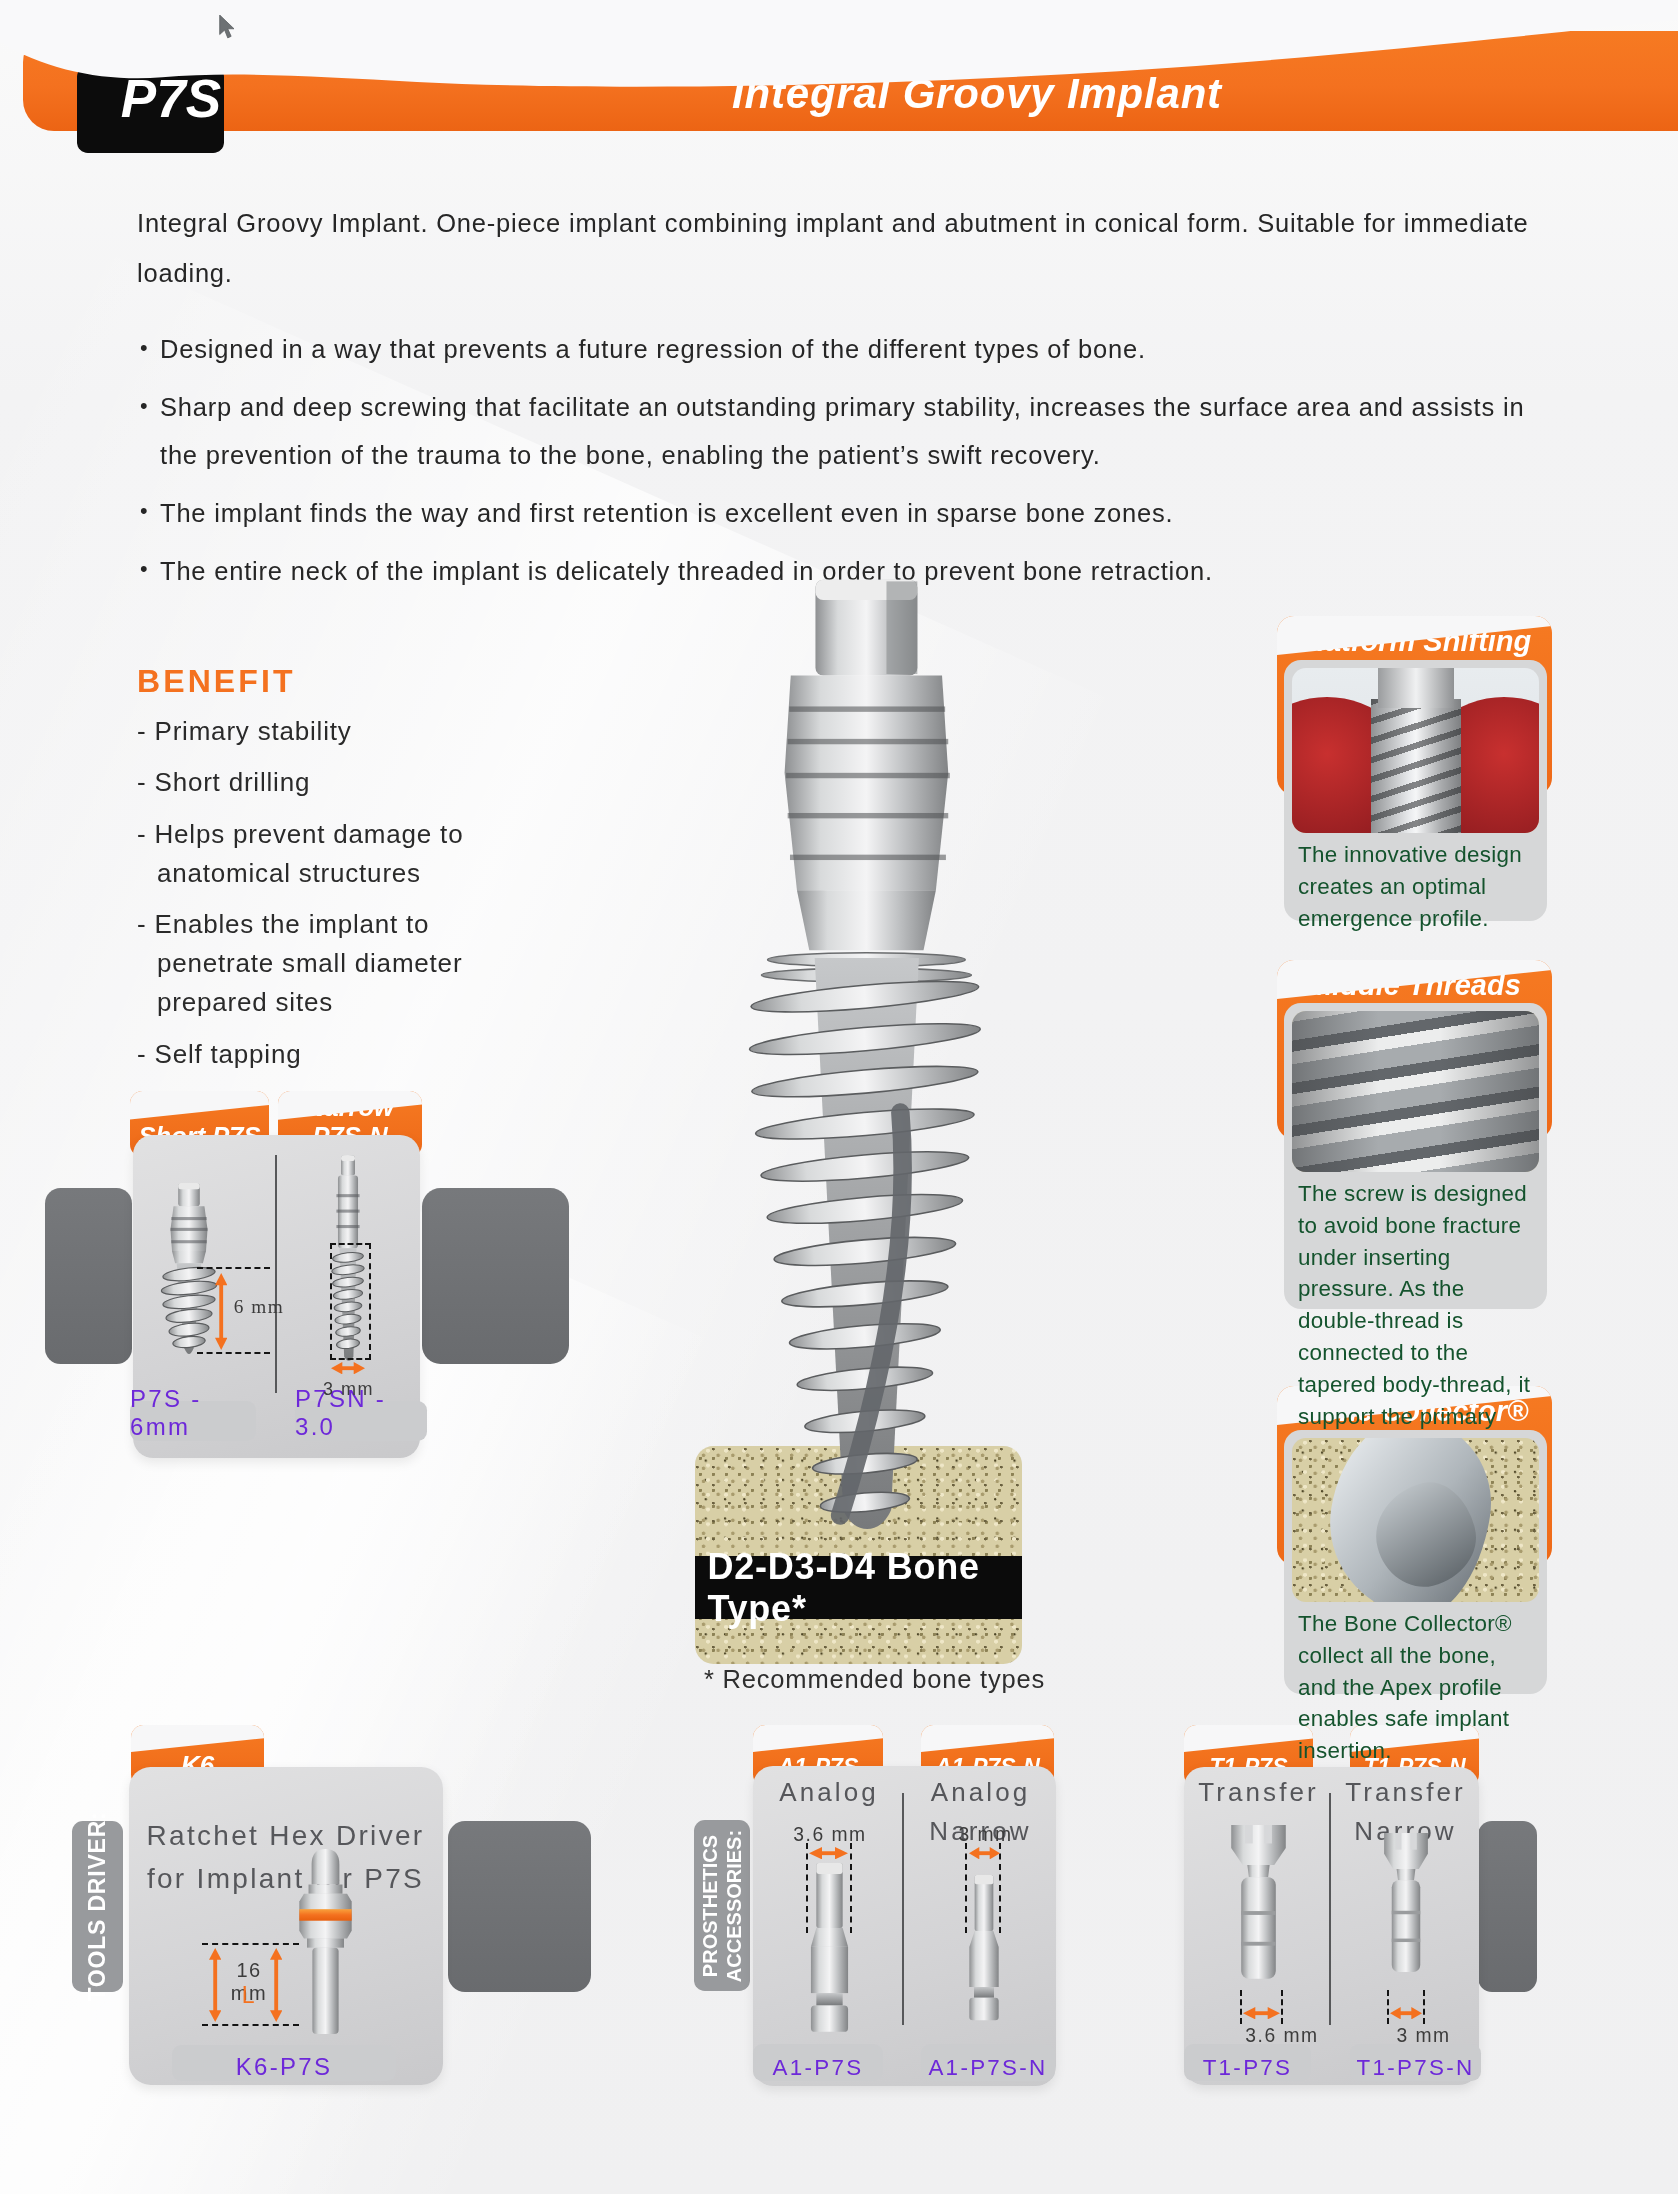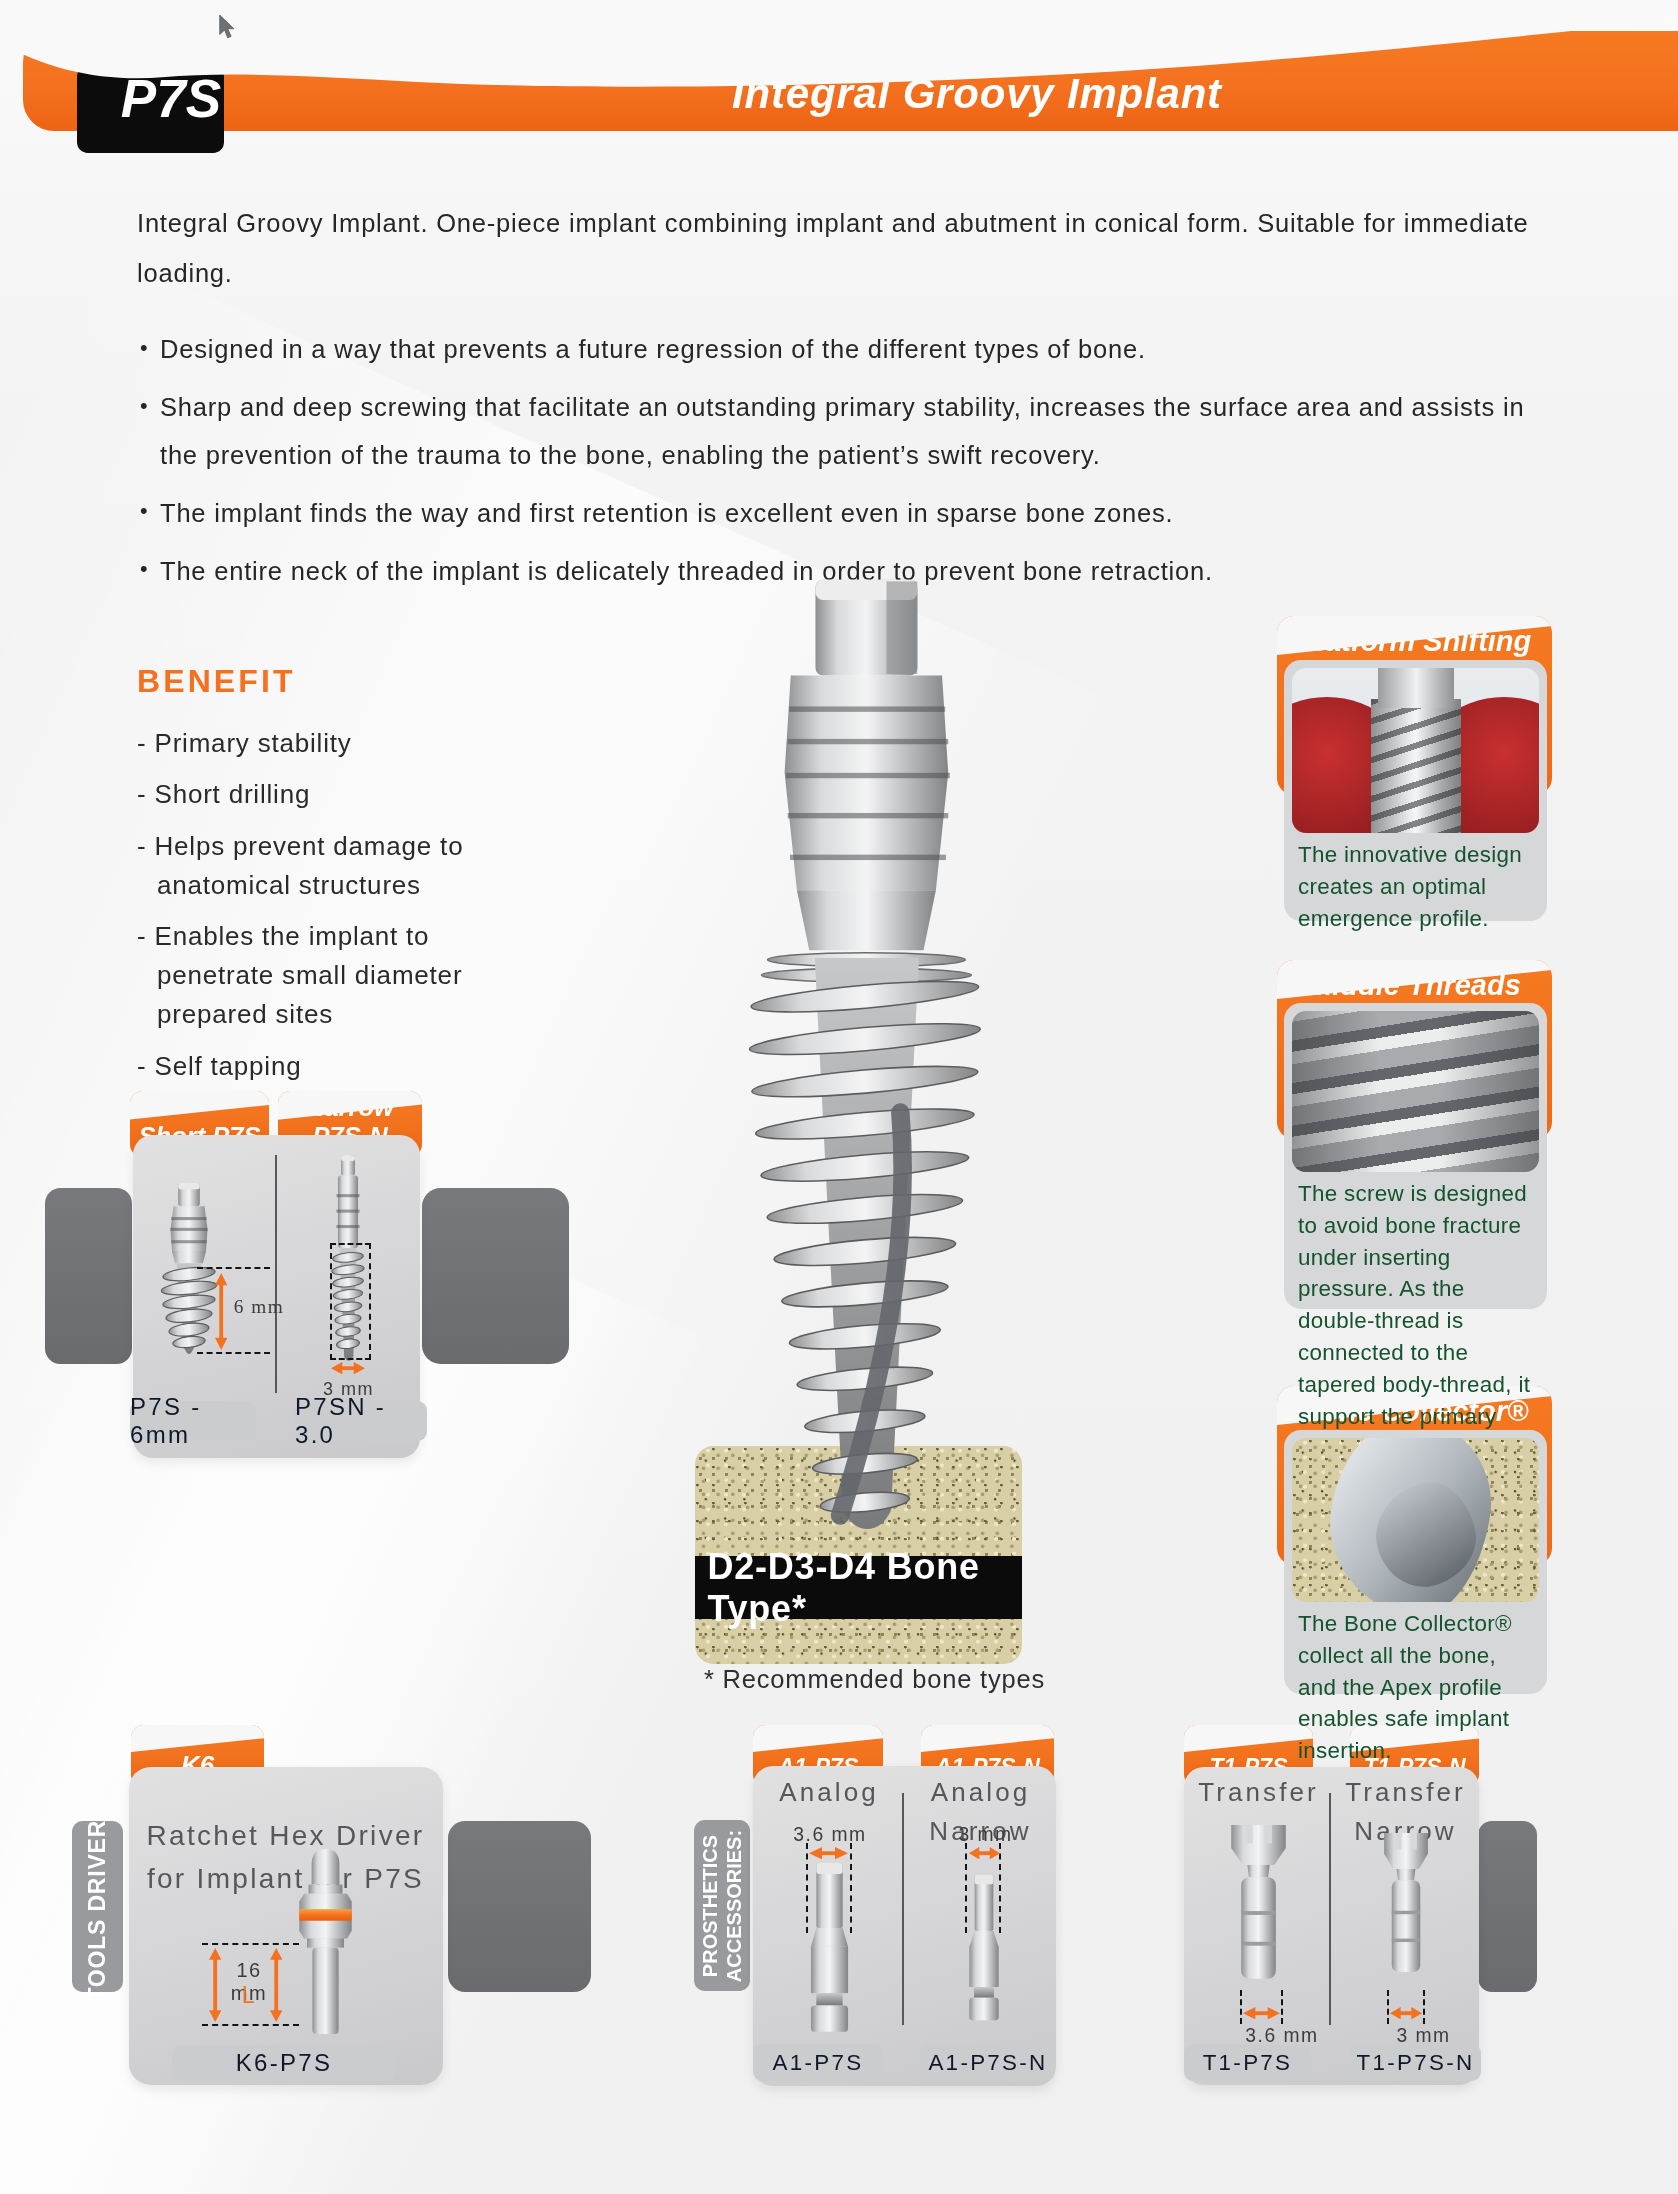--- a/index.html
+++ b/index.html
@@ -18,33 +18,33 @@
   .curve{left:0;top:0;width:1678px;height:170px;z-index:5;pointer-events:none;}
   .cursor{left:216px;top:15.4px;width:23px;height:26px;z-index:9;}
 
   
   .intro{left:137px;top:199px;width:1402px;font-size:25.5px;line-height:1.95;letter-spacing:0.8px;color:#262626;}
   .intro ul{list-style:none;margin:28px 0 0 0;padding:0;}
   .intro li{position:relative;padding-left:23px;margin-bottom:10.8px;line-height:1.85;}
   .intro li:before{content:"\2022";position:absolute;left:3.1px;top:1.5px;font-size:21.6px;color:#262626;}
   .benefit{left:137px;top:663px;width:371px;}
   .benefit h2{margin:0;font-size:32px;font-weight:bold;color:#F4711F;letter-spacing:3.1px;}
-  .benefit ul{list-style:none;margin:24px 0 0 0;padding:0;}
+  .benefit ul{list-style:none;margin:12px 0 0 0;padding:0;}
   .benefit li{font-size:26px;line-height:1.5;letter-spacing:0.8px;color:#2a2a2a;margin-bottom:12.4px;
               padding-left:20px;text-indent:-20px;}
   .benefit li:before{content:"- ";}
 
   
   .tab{background:linear-gradient(180deg,#F67A22,#EE6918);border-radius:12.4px;overflow:hidden;z-index:1;}
   .tab .lbl{position:absolute;left:0;right:0;bottom:6.2px;text-align:center;color:#fff;font-weight:bold;font-style:italic;z-index:1;}
   .tab .swoosh{position:absolute;left:-14%;top:-60%;width:128%;height:92%;background:#f7f7f8;transform:rotate(-6deg);z-index:2;}
   .card{border-radius:20px;z-index:2;background:linear-gradient(165deg,#E1E1E2 0%,#D3D3D5 60%,#C9C9CB 100%);
         box-shadow:0 4.6px 10.8px rgba(0,0,0,0.08);}
-  .pill{position:absolute;background:#CBCCCE;border-radius:9.3px;display:flex;align-items:center;justify-content:center;
-        font-size:24px;letter-spacing:2.3px;color:#0f172a;z-index:3;}
+  .pill{position:absolute;background:#CBCCCE;border-radius:9.3px;display:flex;align-items:flex-end;justify-content:center;
+        font-size:24px;letter-spacing:2.3px;color:#6d28d9;z-index:3;}
   .darkpanel{position:absolute;background:linear-gradient(180deg,#77797c,#696b6e);z-index:0;}
   .vlabel{position:absolute;background:#989A9D;border-radius:10.8px;display:flex;align-items:center;justify-content:center;z-index:1;}
   .vlabel .rot{transform:rotate(-90deg);white-space:nowrap;color:#fff;font-weight:bold;text-align:center;}
   .divider{position:absolute;background:#57585a;z-index:3;}
   .dash-h{position:absolute;border-top:2.3px dashed #141414;z-index:4;}
   .dash-v{position:absolute;border-left:2.3px dashed #141414;z-index:4;}
   .dash-box{position:absolute;border:2.3px dashed #141414;z-index:4;}
   .dim{position:absolute;color:#3c3c3c;letter-spacing:1.5px;z-index:4;text-align:center;}
   .name{position:absolute;color:#55565a;letter-spacing:3.1px;z-index:3;text-align:center;font-size:26px;line-height:1.5;}
   .z3{z-index:3;}.z4{z-index:4;}

